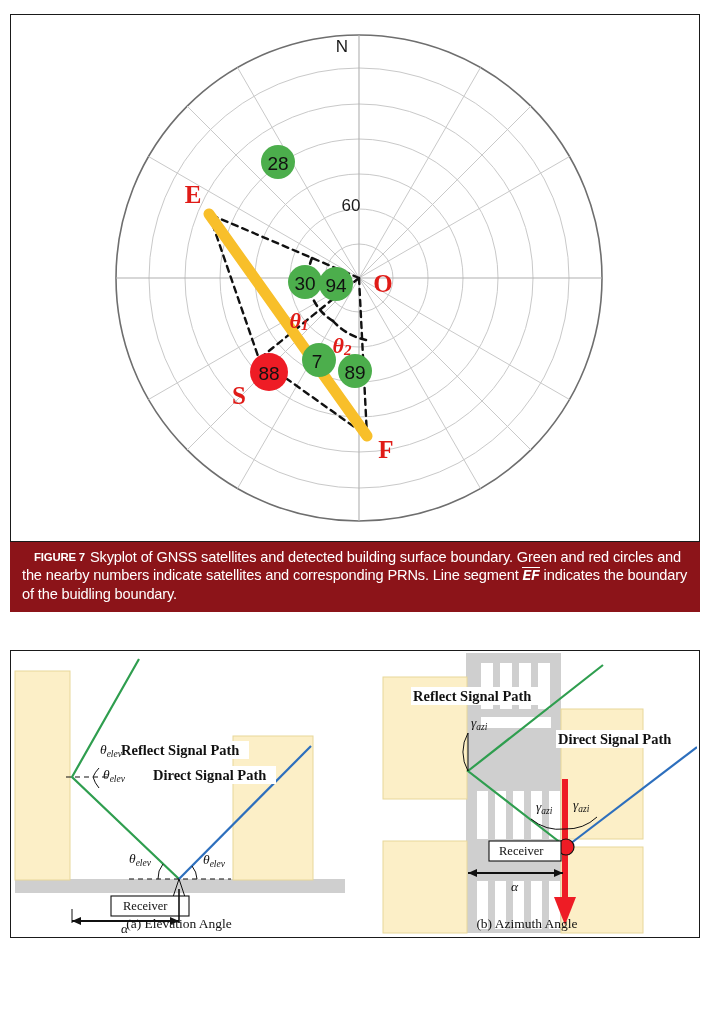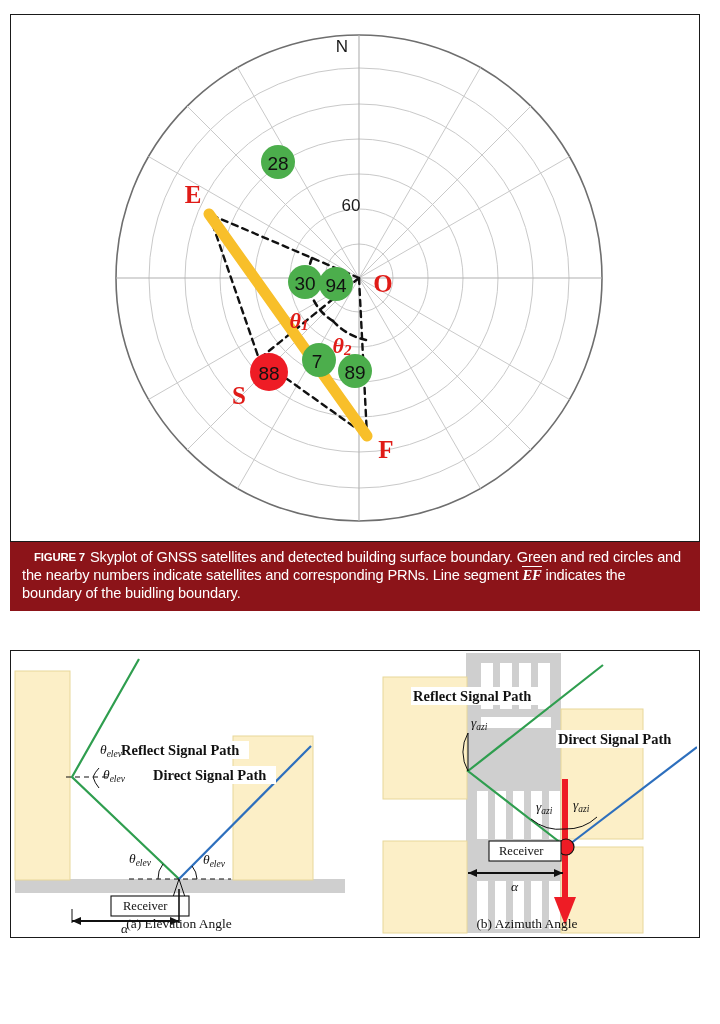--- a/index.html
+++ b/index.html
@@ -39,21 +39,21 @@
   }
   .caption .tag{
     font-size:11.4px;
     font-weight:bold;
     letter-spacing:-0.2px;
     margin-right:5px;
     vertical-align:1px;
     padding-left:12px;
   }
   .caption .ef{
-    font-family:Liberation Serif, serif;
+    font-family:Liberation Mono, monospace;
     font-style:italic;
     font-weight:bold;
     border-top:1.4px solid #fff;
     padding-top:0px;
     text-align:right;
   }
 
   
   svg{display:block;}
   .sat-label{

